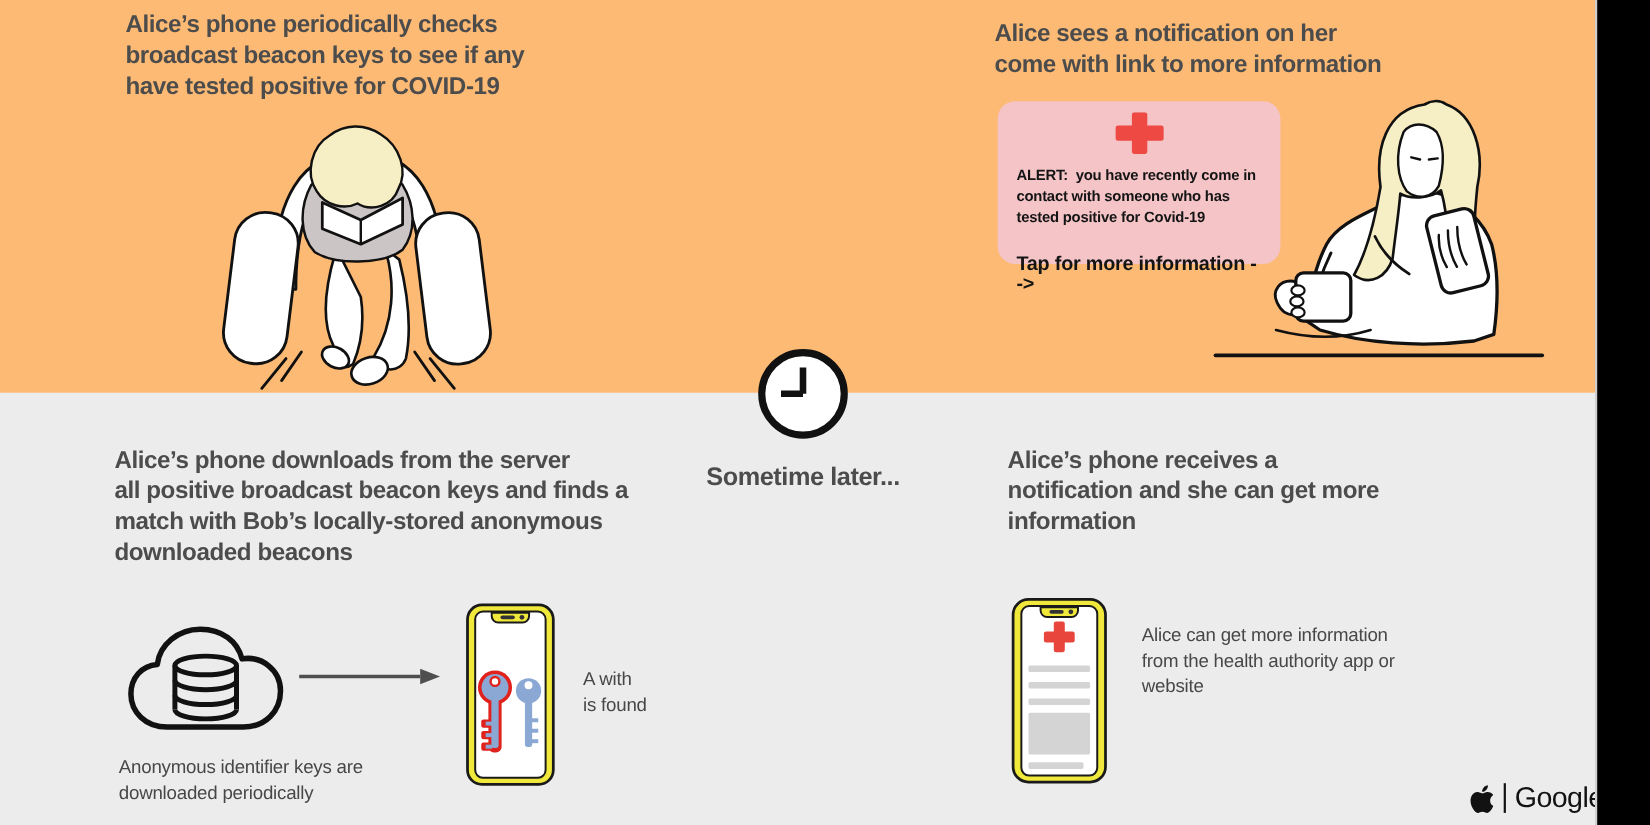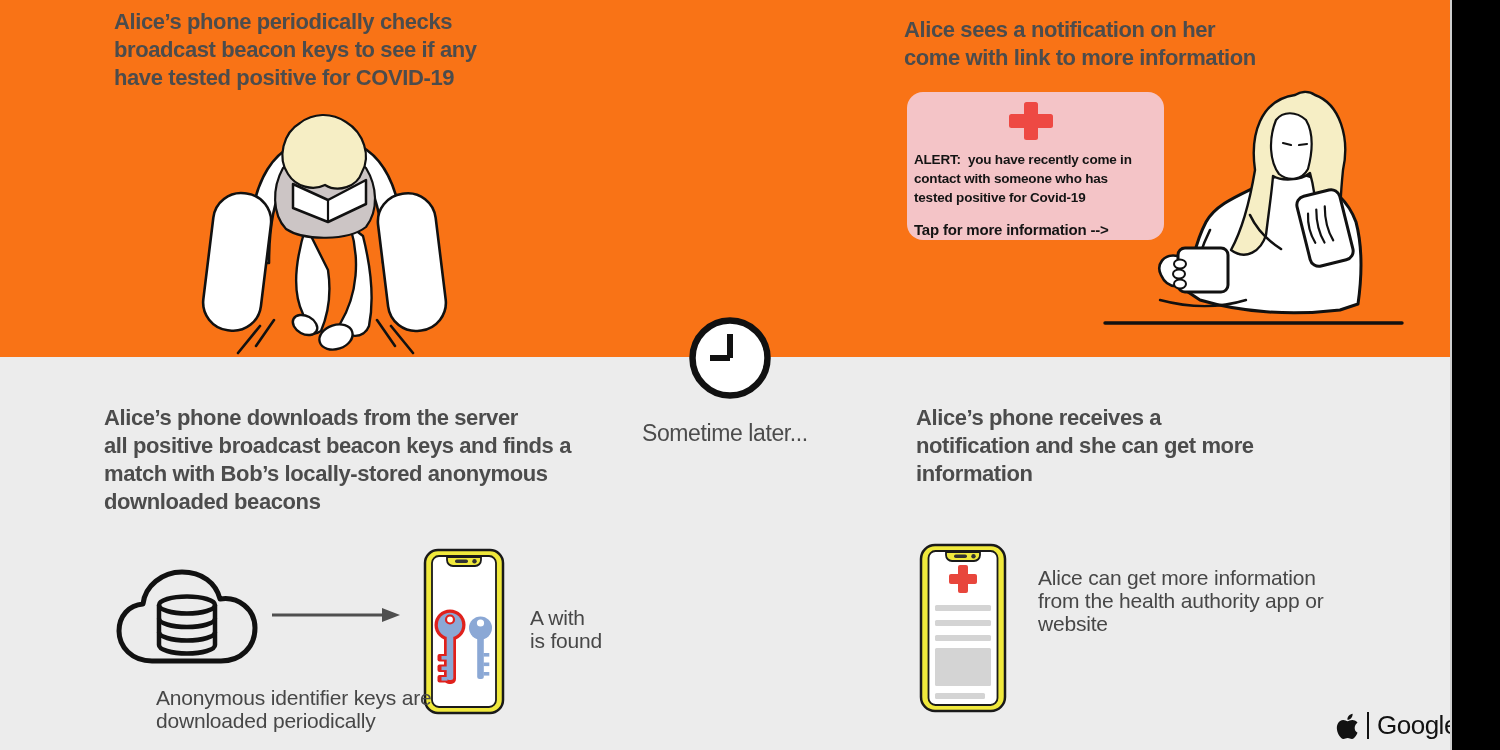--- a/index.html
+++ b/index.html
@@ -1,43 +1,43 @@
 <!DOCTYPE html>
 <html><head>
 <meta charset="utf-8">
 <style>
   html,body{margin:0;padding:0;background:#ffffff;}
   .canvas{
-    position:relative;width:1500px;height:750px;background:#f97316;overflow:hidden;
+    position:relative;width:1500px;height:750px;background:#fdba74;overflow:hidden;
     font-family:"Liberation Sans", sans-serif;
   }
   .gray-band{position:absolute;left:0;top:357px;width:1450px;height:393px;background:#ececec;}
   .black-strip{position:absolute;top:0;right:0;width:48px;height:750px;background:#000;border-left:2px solid #cfcfcf;}
   .abs{position:absolute;}
   .heading{
     position:absolute;font-weight:bold;font-size:22px;line-height:28px;color:#4c4c4c;
     letter-spacing:-0.4px;white-space:pre-line;
   }
   .caption{
-    position:absolute;font-size:21px;line-height:23px;color:#474747;
+    position:absolute;font-size:17px;line-height:23px;color:#474747;
     letter-spacing:-0.2px;white-space:pre-line;
   }
   .interlude{
-    position:absolute;left:642px;top:420px;font-weight:normal;font-size:23px;color:#4c4c4c;
+    position:absolute;left:642px;top:420px;font-weight:bold;font-size:23px;color:#4c4c4c;
     letter-spacing:-0.4px;
   }
   .alert-card{
     position:absolute;left:907px;top:92px;width:257px;height:148px;background:#f4c4c7;
-    border-radius:16px;box-sizing:border-box;padding:8px 17px 0 7px;
+    border-radius:16px;box-sizing:border-box;padding:8px 17px 0 17px;
   }
   .alert-cross{display:block;margin:2px auto 10px auto;}
   .alert-body{font-weight:bold;font-size:13.5px;line-height:19px;color:#141414;
     letter-spacing:-0.2px;white-space:pre-line;}
-  .alert-tap{font-weight:bold;font-size:15px;line-height:19px;color:#141414;
-    letter-spacing:-0.2px;margin-top:13px;}
+  .alert-tap{font-weight:bold;font-size:18px;line-height:19px;color:#141414;
+    letter-spacing:-0.2px;margin-top:23px;}
   .logo-row{position:absolute;left:1335px;top:710px;display:flex;align-items:center;gap:8px;}
   .logo-divider{width:2px;height:27px;background:#121212;}
   .google-word{font-size:26px;font-weight:500;letter-spacing:-0.5px;color:#121212;}
 </style>
 </head>
 <body>
 
 <div class="canvas">
 
   <div class="gray-band"></div>
@@ -162,21 +162,21 @@
       <rect x="60.5" y="105" width="5.8" height="3.6" fill="#8ba8d5"></rect>
       <rect x="60.5" y="114.5" width="5.8" height="3.6" fill="#8ba8d5"></rect>
       <rect x="60.5" y="124" width="5.8" height="3.6" fill="#8ba8d5"></rect>
       <circle cx="57.5" cy="75" r="3.6" fill="#ffffff"></circle>
     </g>
   </svg>
 
   <div class="caption" style="left:530px;top:606px;">A with
 is found</div>
 
-  <div class="caption" style="left:108px;top:686px;margin-left:48px;">Anonymous identifier keys are
+  <div class="caption" style="left:108px;top:686px;">Anonymous identifier keys are
 downloaded periodically</div>
 
   <div class="heading" style="left:916px;top:404px;width:420px;">Alice’s phone receives a
 notification and she can get more
 information</div>
 
   <svg class="abs" style="left:919px;top:543px;" width="88" height="170" viewBox="0 0 88 170">
     <rect x="2" y="2" width="84" height="166" rx="14" fill="#f0e93c" stroke="#1a1a1a" stroke-width="2.5"></rect>
     <rect x="9.5" y="8" width="69" height="154" rx="7" fill="#ffffff" stroke="#1a1a1a" stroke-width="1.8"></rect>
     <path d="M27,9 L61,9 L61,12 A6,6 0 0 1 55,18 L33,18 A6,6 0 0 1 27,12 Z" fill="#f0e93c" stroke="#1a1a1a" stroke-width="1.8"></path>

